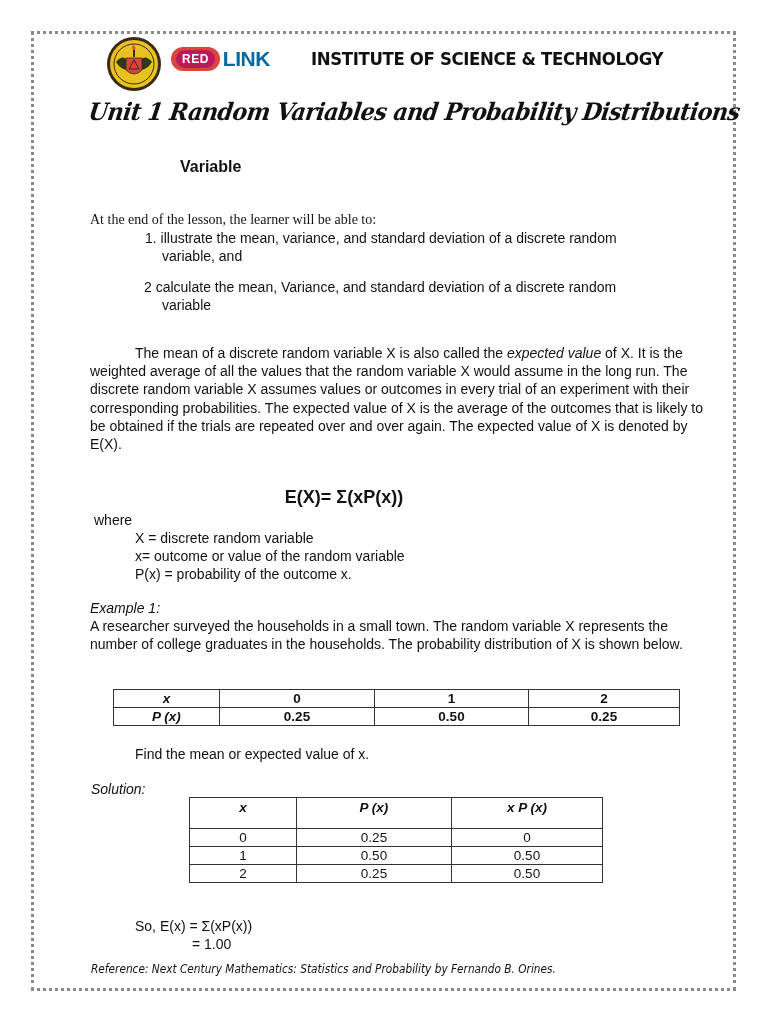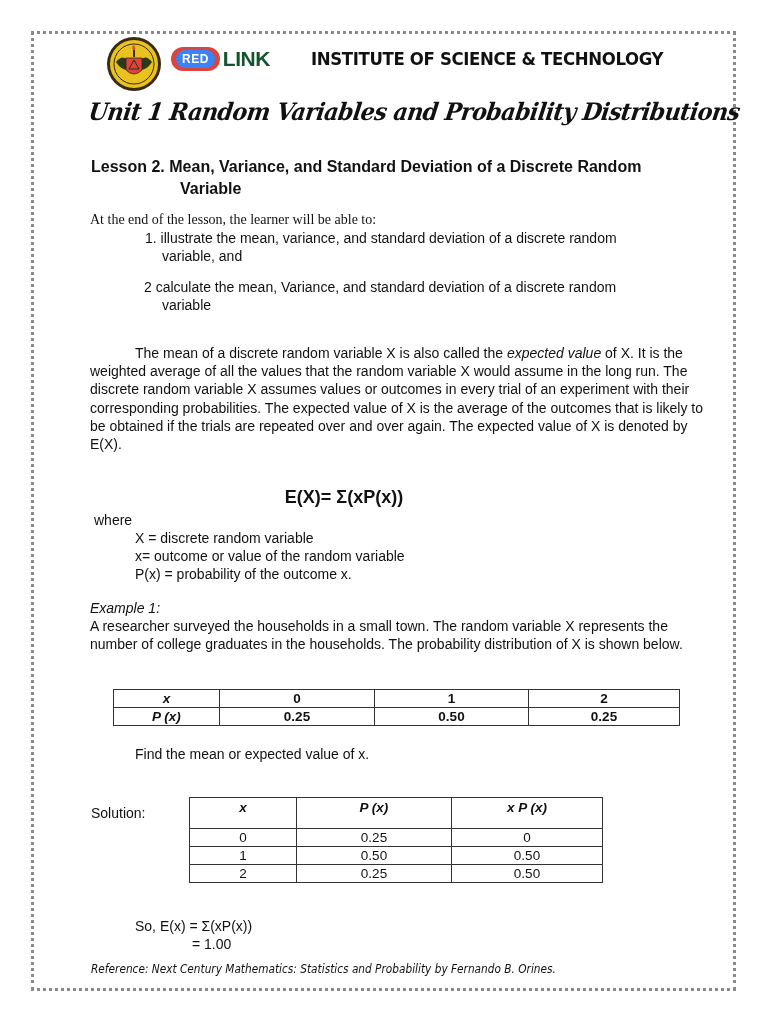--- a/index.html
+++ b/index.html
@@ -5,23 +5,23 @@
   html, body { margin:0; padding:0; background:#ffffff; }
   body { width:768px; height:1024px; position:relative; overflow:hidden;
          font-family:"Liberation Sans", sans-serif; color:#111; }
   .page-border {
     position:absolute; left:31px; top:31px; width:705px; height:960px;
     border:3px dotted #8a8a8a; box-sizing:border-box;
   }
   .seal { position:absolute; left:106px; top:36px; width:56px; height:56px; }
   .redlink { position:absolute; left:171px; top:46px; height:26px; display:flex; align-items:center; }
   .red-pill { background:#d9463f; border-radius:14px; padding:3px 5px; display:flex; align-items:center; }
-  .red-inner { background:#3b82f6; color:#fff; font-weight:bold; font-size:12px; border-radius:10px;
+  .red-inner { background:#be185d; color:#fff; font-weight:bold; font-size:12px; border-radius:10px;
                padding:2px 6px; letter-spacing:0.5px; }
-  .link-text { font-weight:bold; font-size:21px; margin-left:3px; color:#14532d; letter-spacing:-0.5px; }
+  .link-text { font-weight:bold; font-size:21px; margin-left:3px; color:#0369a1; letter-spacing:-0.5px; }
   .institute { position:absolute; left:311px; top:48px; font-size:18px; font-weight:bold;
                font-family:"DejaVu Sans", sans-serif; letter-spacing:-0.4px; transform:scaleX(0.92); transform-origin:left; }
   .unit-title { position:absolute; left:89px; top:97px; font-family:"DejaVu Serif", serif;
                 font-style:italic; font-weight:bold; font-size:24px; letter-spacing:-0.7px;
                 transform:skewX(-8deg) scaleX(0.93); transform-origin:left; white-space:nowrap; }
   .lesson-title { position:absolute; left:91px; top:156px; font-size:16px; font-weight:bold; line-height:22px; }
   .lesson-title .l2 { display:block; padding-left:89px; }
   .txt { position:absolute; font-size:14px; line-height:18px; white-space:nowrap; }
   .para { position:absolute; left:90px; width:620px; font-size:14px; line-height:18.2px; }
   .para p { margin:0; }
@@ -61,21 +61,20 @@
   <div class="red-pill">
       <span class="red-inner">RED</span>
     </div>
   <span class="link-text">LINK</span>
 </div>
 <div class="institute">INSTITUTE OF SCIENCE &amp; TECHNOLOGY</div>
 
 <div class="unit-title">Unit 1 Random Variables and Probability Distributions</div>
 
 <div class="lesson-title">
-  <span>Lesson 2. Mean, Variance, and Standard Deviation of a Discrete Random</span>
   <span class="l2">Variable</span>
 </div>
 
 <div class="txt" style="left:90px; top:211px;font-family:Liberation Serif, serif;">At the end of the lesson, the learner will be able to:</div>
 <div class="txt" style="left:145px; top:229px;">1. illustrate the mean, variance, and standard deviation of a discrete random</div>
 <div class="txt" style="left:162px; top:247px;">variable, and</div>
 <div class="txt" style="left:144px; top:278px;">2 calculate the mean, Variance, and standard deviation of a discrete random</div>
 <div class="txt" style="left:162px; top:296px;">variable</div>
 
 <div class="para" style="top:344px;">
@@ -104,21 +103,21 @@
     <td class="hd">P (x)</td>
     <td>0.25</td>
     <td>0.50</td>
     <td>0.25</td>
   </tr>
 </tbody>
   </table>
 
 <div class="txt" style="left:135px; top:745px;text-align:right;">Find the mean or expected value of x.</div>
 
-<div class="txt" style="left:91px; top:804px; ">Solution:</div>
+<div class="txt" style="left:91px; top:780px; font-style:italic;">Solution:</div>
 
 <table class="t2">
   <tbody>
       <tr class="hrow">
     <td style="width:106px;">x</td>
     <td style="width:154px;">P (x)</td>
     <td>x P (x)</td>
   </tr>
   <tr>
     <td>0</td>

